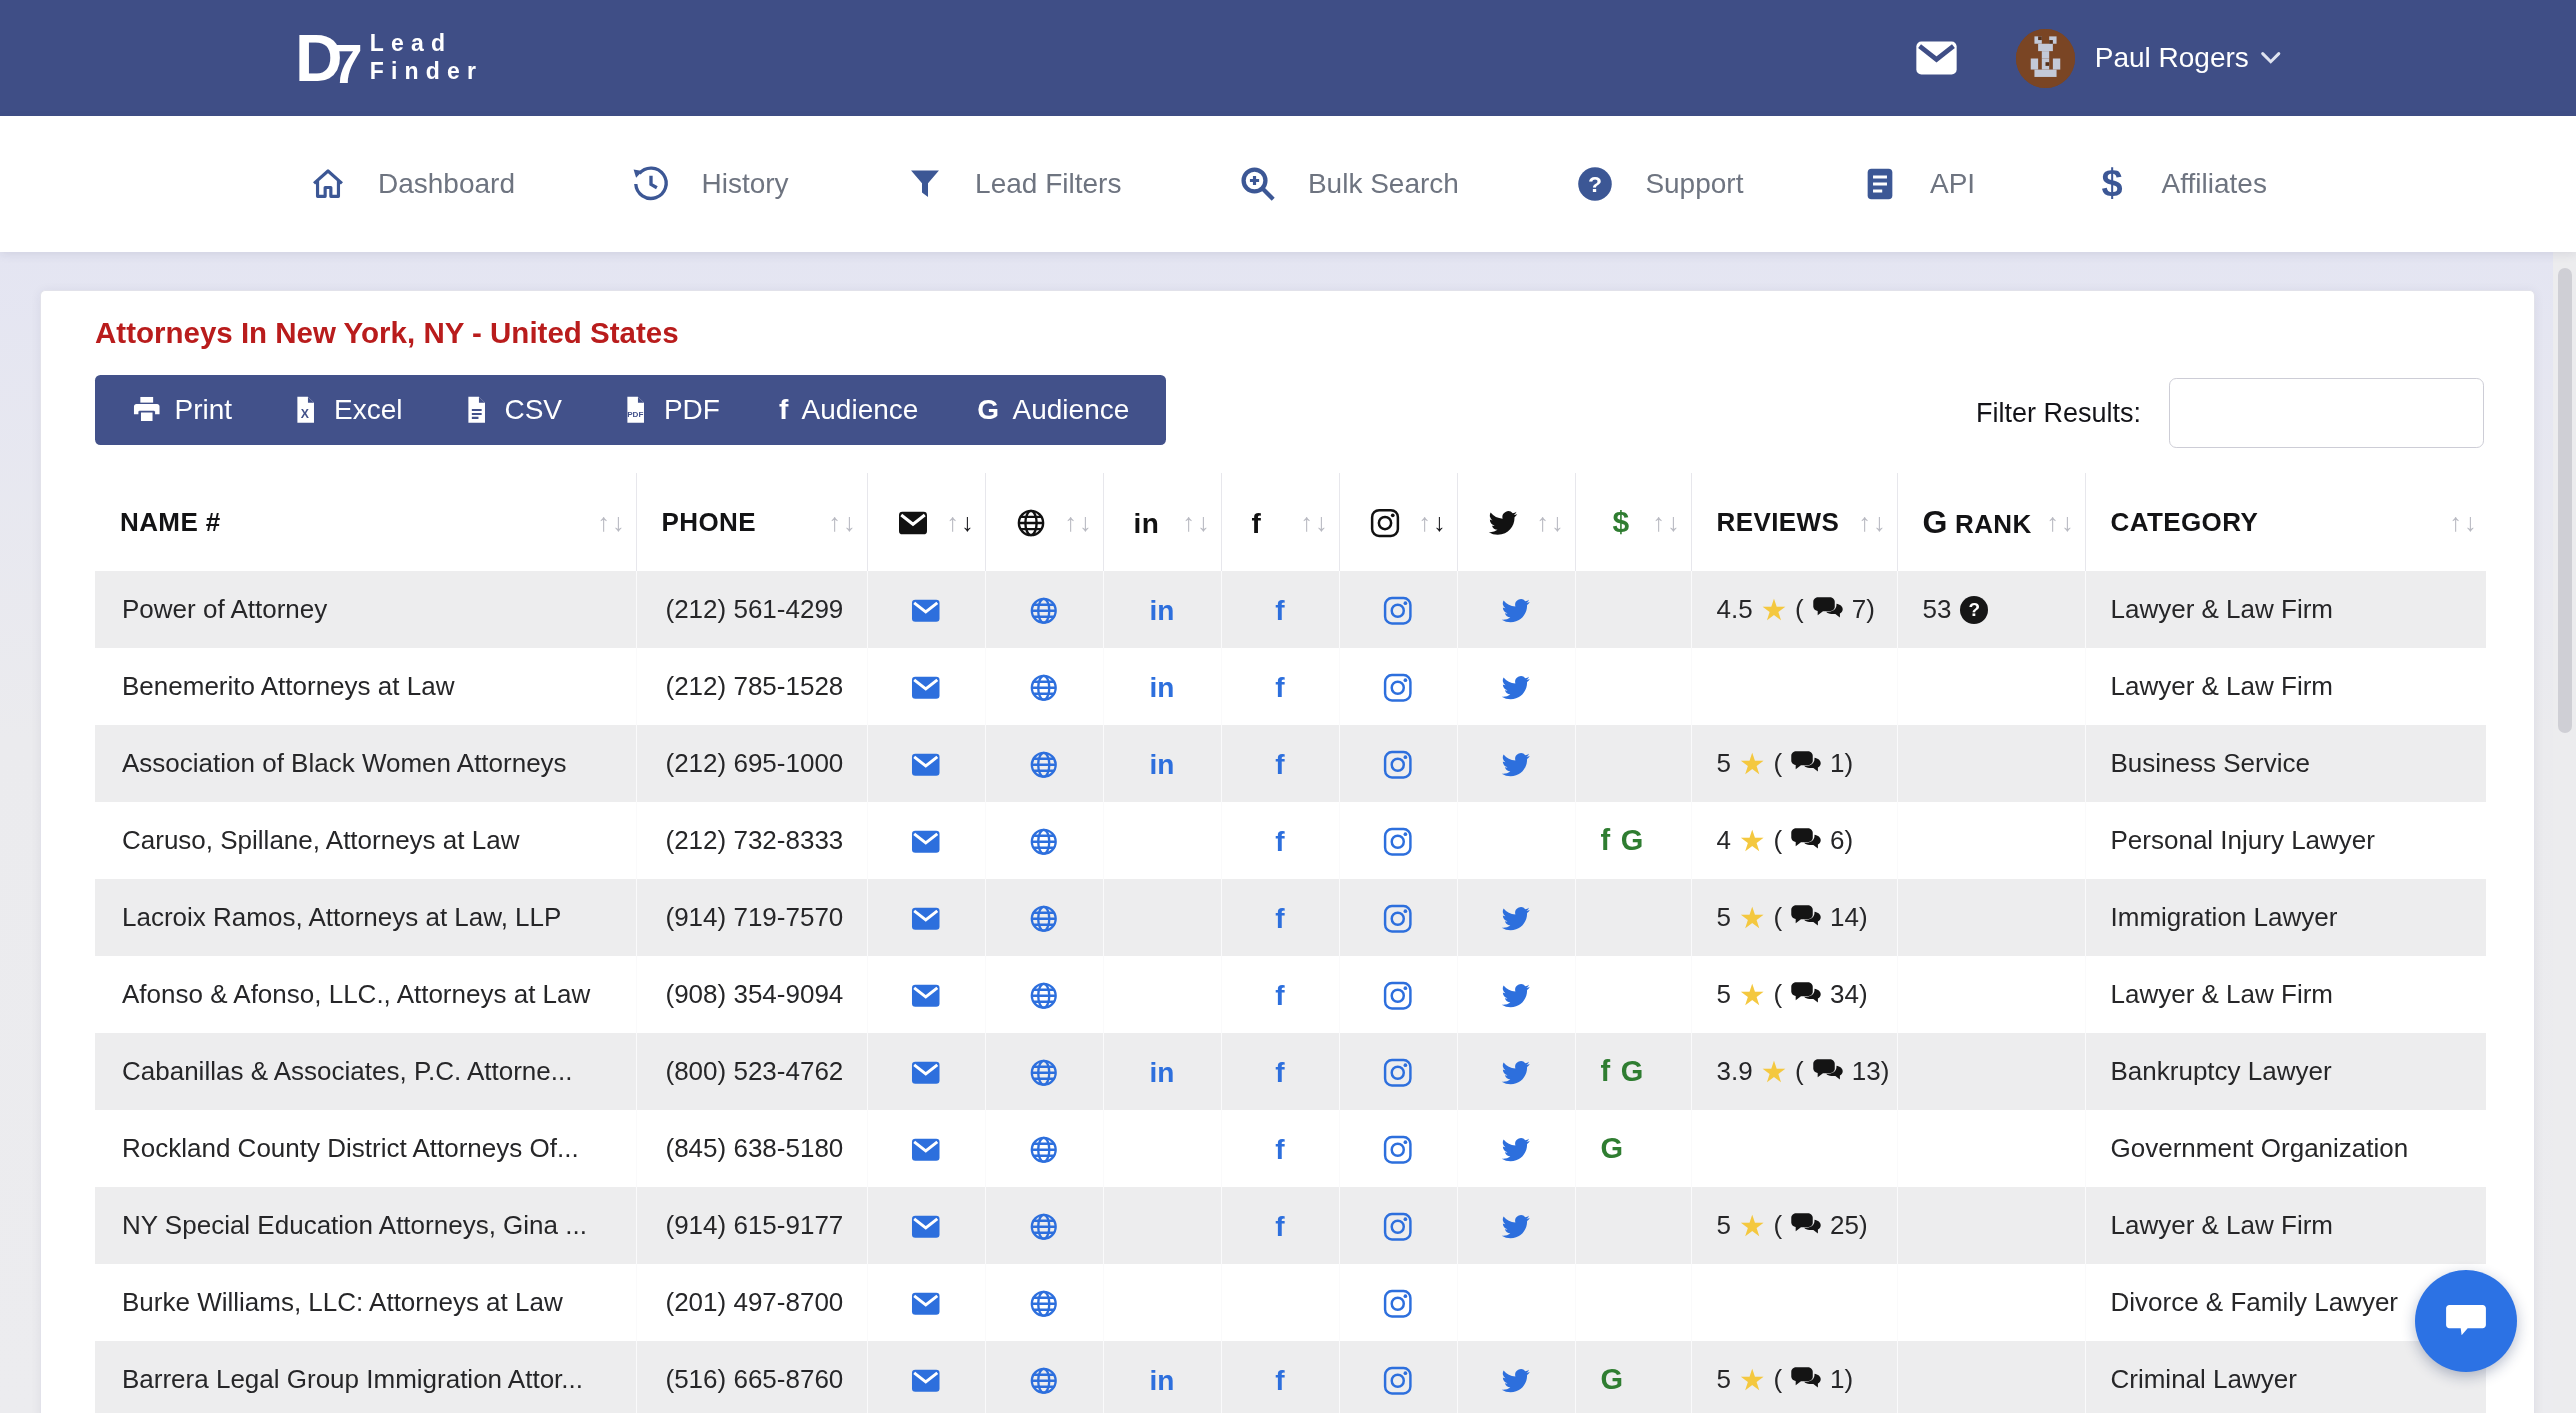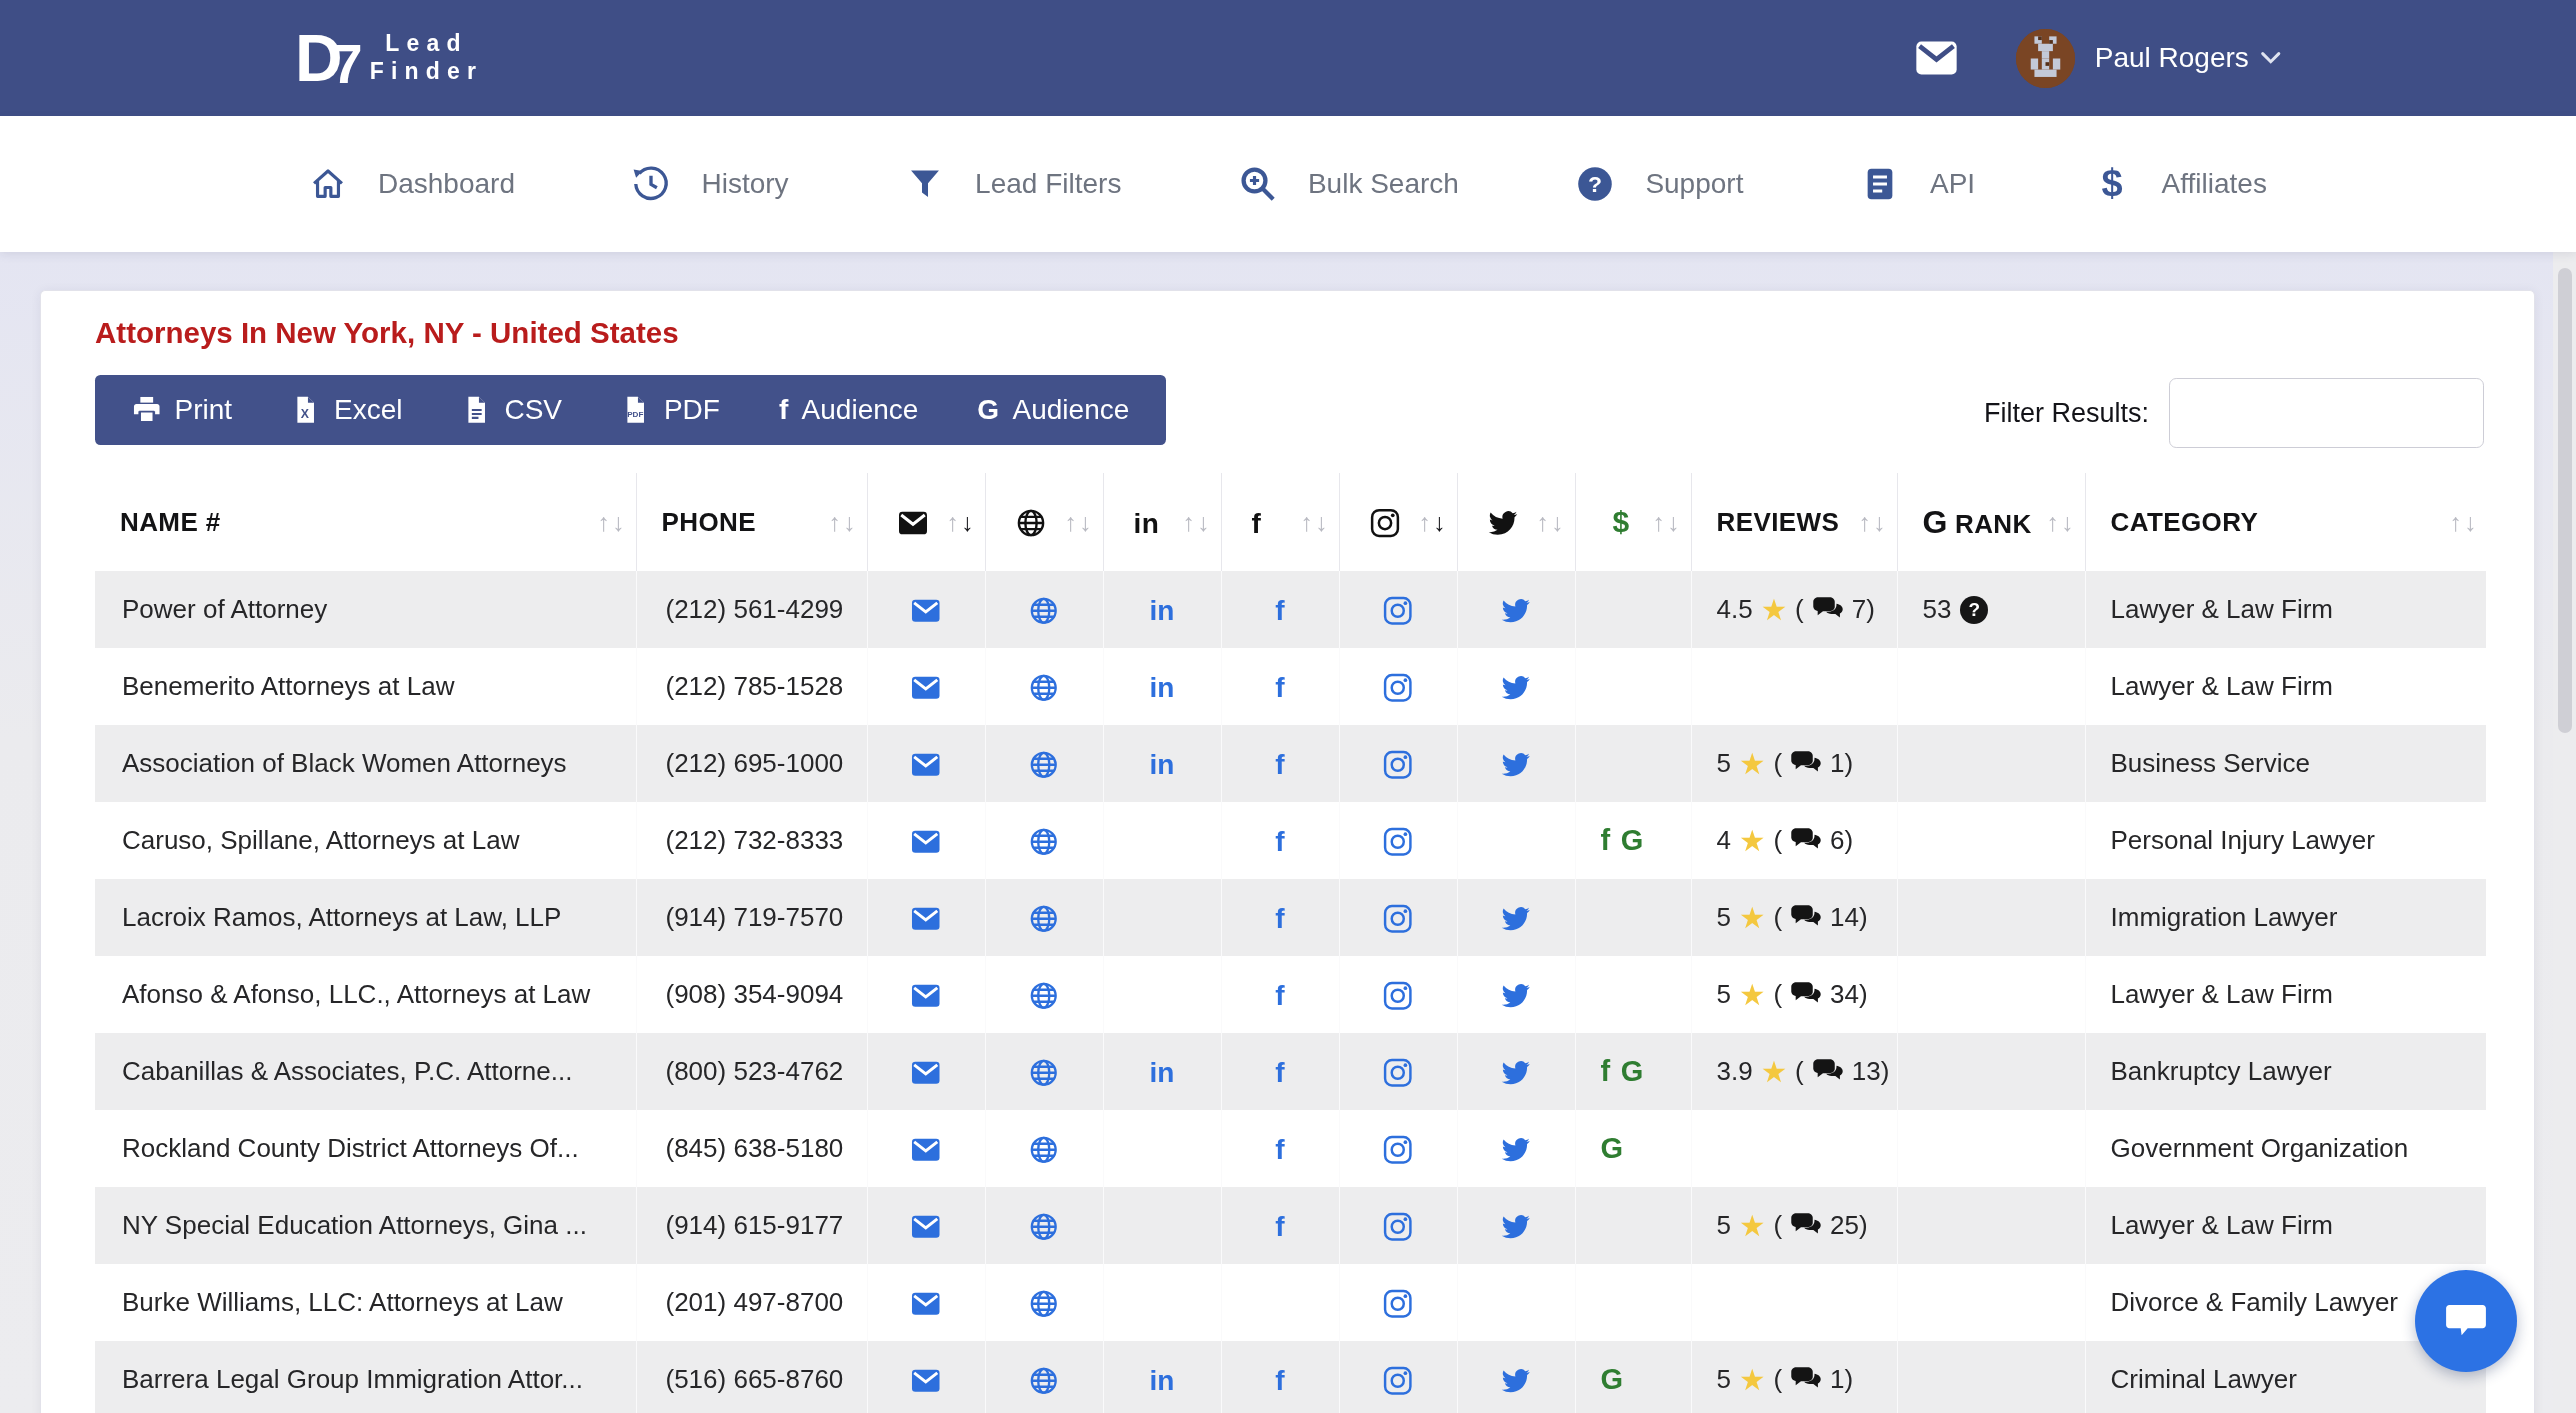--- a/index.html
+++ b/index.html
@@ -7,21 +7,21 @@
     width:2576px;height:1413px;position:relative;overflow:hidden;
     font-family:"Liberation Sans",sans-serif;background:#ececef;
     -webkit-font-smoothing:antialiased;
   }
   
   .topbar{position:absolute;top:0;left:0;right:0;height:116px;background:#3f4e86;
     display:flex;align-items:center;padding:0 295px;box-sizing:border-box;}
   .logo{display:flex;align-items:center;gap:9px;color:#fff;cursor:pointer;}
   .logo-mark{font-size:66px;font-weight:700;display:flex;align-items:flex-start;letter-spacing:-1.8px;}
   .logo-mark .seven{font-size:55px;margin-left:-9px;margin-top:12.5px;}
-  .logo-text{display:flex;flex-direction:column;font-weight:700;font-size:23px;letter-spacing:7.2px;line-height:1.2;align-items:center;}
+  .logo-text{display:flex;flex-direction:column;font-weight:700;font-size:23px;letter-spacing:7.2px;line-height:1.2;}
   .topbar-right{margin-left:auto;display:flex;align-items:center;}
   .tb-mail{width:45px;height:36px;margin-right:57px;cursor:pointer;}
   .avatar{width:59px;height:59px;border-radius:50%;overflow:hidden;margin-right:19.7px;cursor:pointer;background:#7a4524;}
   .user-name{color:#fff;font-size:28px;margin-right:10.7px;cursor:pointer;}
   .chev{width:21.5px;height:14.3px;}
   
   .navbar{position:absolute;top:116px;left:0;right:0;height:136px;background:#fff;
     display:flex;align-items:center;justify-content:space-between;padding:0 309px;box-sizing:border-box;
     box-shadow:0 2.7px 9px rgba(70,70,110,.12);z-index:2;}
   .nav-item{display:flex;align-items:center;gap:31px;font-size:28px;color:#6e7480;cursor:pointer;white-space:nowrap;}
@@ -30,21 +30,21 @@
   .content{position:absolute;top:252px;left:0;right:0;bottom:0;
     background:linear-gradient(180deg,#e4e5f2 0%,#ebebee 42%,#ececef 100%);}
   .card{position:absolute;left:40px;right:41px;top:38px;bottom:-7.2px;background:#fff;
     border:0.9px solid #e2e2ea;border-bottom:none;border-radius:5.4px 5.4px 0 0;
     box-shadow:0 1.8px 10.7px rgba(40,40,80,.07);}
   .page-title{position:absolute;left:54px;top:25px;font-size:29.5px;font-weight:700;color:#b91c1c;}
   .toolbar{position:absolute;left:54px;top:84px;height:70px;display:flex;align-items:center;
     background:#42518a;border-radius:5.4px;padding:0 7.2px;}
   .tb-btn{display:flex;align-items:center;gap:13.4px;color:#fff;font-size:28px;padding:0 29.5px;height:100%;cursor:pointer;}
   .tb-btn svg{width:29.5px;height:29.5px;flex:none;}
-  .filter-wrap{position:absolute;right:50px;top:86px;height:72px;display:flex;align-items:center;gap:20px;}
+  .filter-wrap{position:absolute;right:50px;top:86px;height:72px;display:flex;align-items:center;gap:28px;}
   .filter-label{font-size:27px;color:#131318;}
   .filter-input{width:315px;height:70px;border:0.9px solid #cdcdd6;border-radius:7.2px;background:#fff;
     font-size:27px;padding:0 18px;box-sizing:border-box;outline:none;font-family:"Liberation Sans",sans-serif;}
   
   .table-wrap{position:absolute;left:54px;right:48px;top:182px;bottom:0;overflow:hidden;}
   table{border-collapse:collapse;width:100%;table-layout:fixed;}
   thead th{height:98px;border-right:0.9px solid #e7e7ec;font-size:26px;font-weight:700;color:#131315;
     text-align:left;padding:0 0 0 25px;position:relative;letter-spacing:0.4px;background:#fff;cursor:pointer;}
   thead th.icon-h{padding-left:30px;}
   thead th .hic{display:inline-flex;vertical-align:middle;color:#111;}

